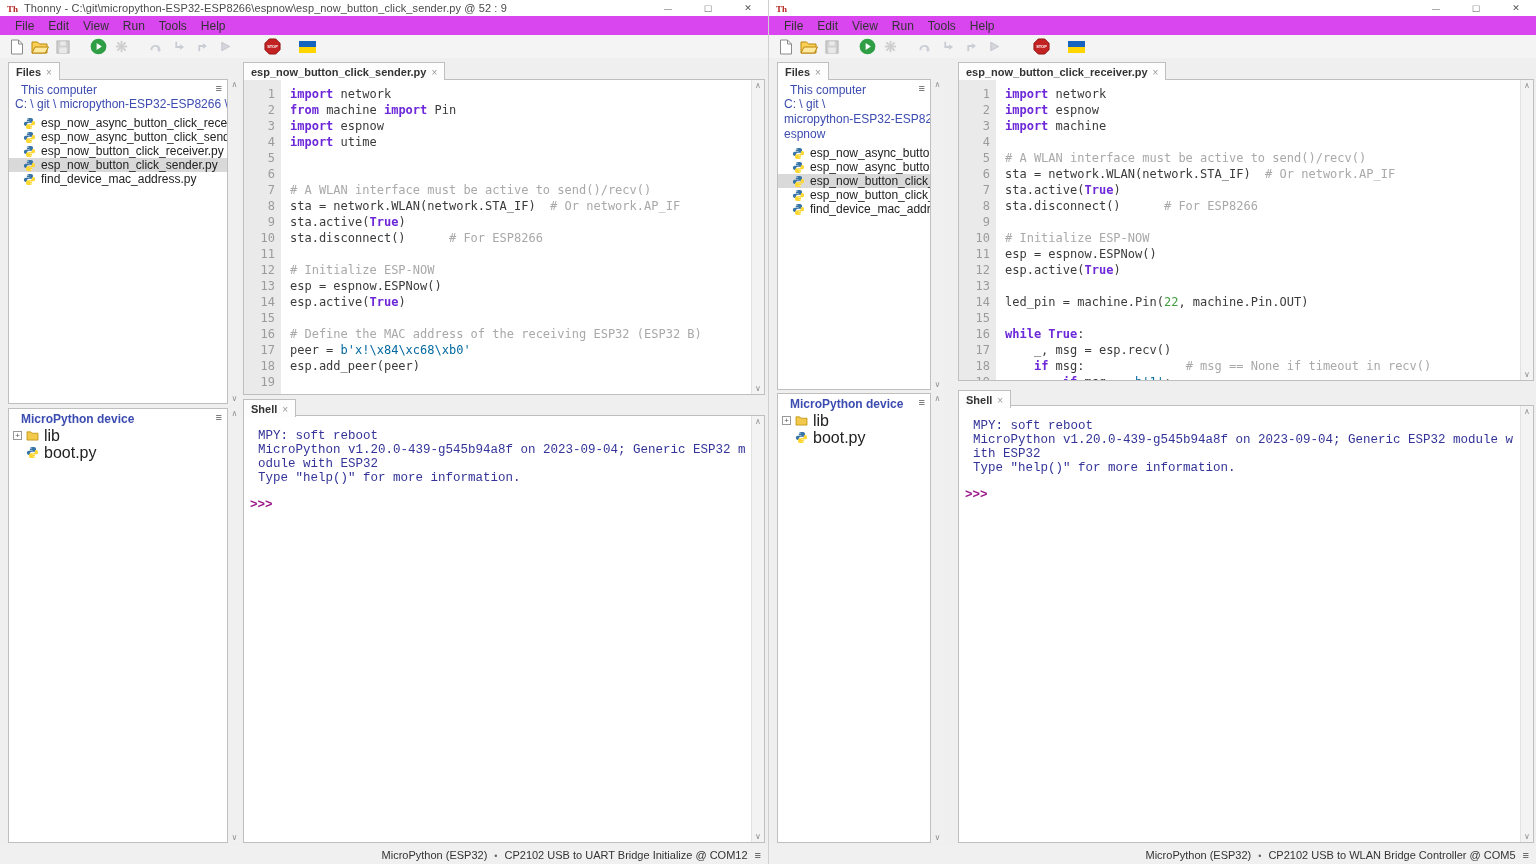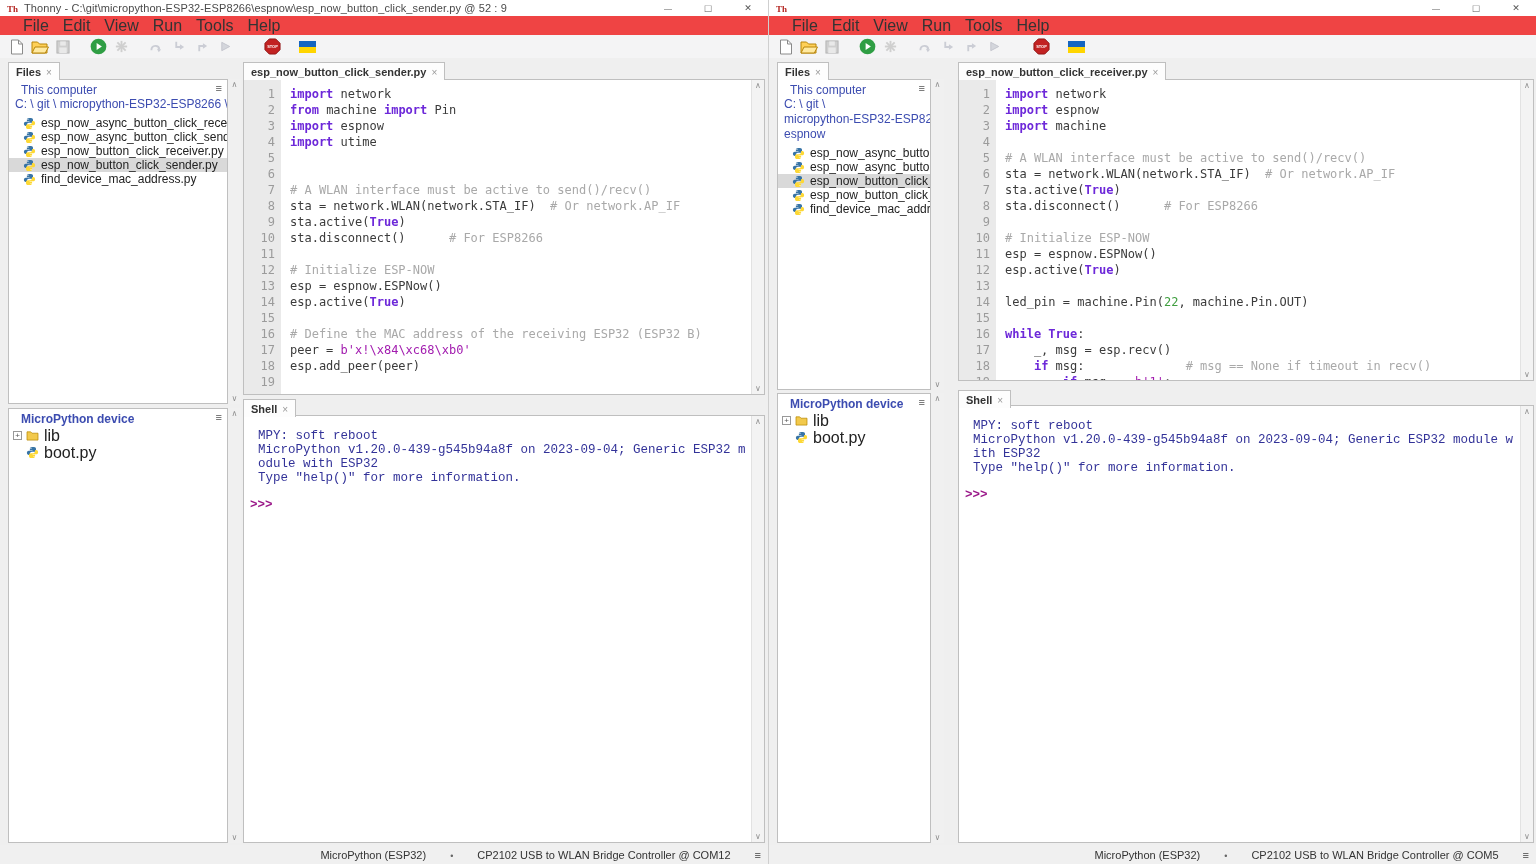--- a/index.html
+++ b/index.html
@@ -15,21 +15,21 @@
   .thonny-icon::before { content:"Th"; font:bold 9px "Liberation Serif",serif; color:#b3231f; }
   .thonny-icon { margin:0 6px 0 7px; }
   .title-text { white-space:nowrap; overflow:hidden; letter-spacing:.1px; }
   .win-controls { margin-left:auto; display:flex; height:16px; }
   .win-btn { width:40px; display:flex; align-items:center; justify-content:center; color:#555; font-size:10px; }
   .min-btn::before { content:"—"; font-size:8px; }
   .max-btn::before { content:"□"; font-size:11px; }
   .close-btn::before { content:"✕"; font-size:9px; }
 
   
-  .menubar { position:absolute; top:16px; left:0; right:0; height:19px; background:#ef4444; display:flex; align-items:center; padding-left:16px; font-size:16px; color:#333; }
+  .menubar { position:absolute; top:16px; left:0; right:0; height:19px; background:#d946ef; display:flex; align-items:center; padding-left:8px; font-size:12px; color:#333; }
   .menu-item { padding:0 7px; }
 
   
   .toolbar { position:absolute; top:35px; left:0; right:0; height:23px; background:#f4f4f5; display:flex; align-items:center; padding-left:7px; gap:3px; }
   .tb { width:20px; height:20px; display:flex; align-items:center; justify-content:center; }
   .sp { width:9px; }
 
   
   .content { position:absolute; top:58px; left:0; right:0; height:787px; background:#efefef; }
 
@@ -62,35 +62,35 @@
   .vscroll::after { content:"∨"; position:absolute; bottom:1px; left:0; right:0; text-align:center; font-size:8px; color:#8f8f8f; }
 
   
   .editor-body { position:absolute; top:0; left:0; right:13px; bottom:0; display:flex; overflow:hidden; }
   .gutter { width:37px; background:#eaeaea; color:#9b9b9b; font:12px "DejaVu Sans Mono",monospace; line-height:16px; text-align:right; padding:6px 6px 0 0; flex:none; }
   .code { flex:1; font:12px "DejaVu Sans Mono",monospace; line-height:16px; padding:6px 0 0 9px; color:#3b3b3b; white-space:pre; overflow:hidden; }
   .cline { height:16px; }
   .tok-kw { color:#6d28d9; font-weight:bold; }
   .tok-t  { color:#3b3b3b; }
   .tok-c  { color:#a9a9a9; }
-  .tok-s  { color:#a21caf; }
+  .tok-s  { color:#0369a1; }
   .tok-n  { color:#3f9e3f; }
 
   .escroll { position:absolute; top:0; right:0; bottom:0; width:13px; background:#f3f3f3; border-left:1px solid #e2e2e2; }
   .escroll::before { content:"∧"; position:absolute; top:1px; left:0; right:0; text-align:center; font-size:8px; color:#8f8f8f; }
   .escroll::after { content:"∨"; position:absolute; bottom:1px; left:0; right:0; text-align:center; font-size:8px; color:#8f8f8f; }
 
   
   .shell-body { position:absolute; top:0; left:0; right:13px; bottom:0; padding:13px 4px 0 6px; font:12.5px "Liberation Mono",monospace; color:#333399; overflow:hidden; }
   .shell-line { padding-left:8px; white-space:pre-wrap; word-break:break-all; line-height:14px; }
   .shell-blank { height:13px; }
   .prompt { color:#9b1889; font-weight:bold; line-height:14px; }
 
   
-  .statusbar { position:absolute; bottom:0; left:0; right:0; height:19px; background:#f0f0f0; display:flex; align-items:center; justify-content:flex-end; font-size:11px; color:#333; padding-right:7px; gap:24px; }
+  .statusbar { position:absolute; bottom:0; left:0; right:0; height:19px; background:#f0f0f0; display:flex; align-items:center; justify-content:flex-end; font-size:11px; color:#333; padding-right:7px; gap:7px; }
   .status-sep::before { content:"•"; color:#666; font-size:9px; }
   .status-burger { color:#444; font-size:11px; }
   .status-burger::before { content:"≡"; }
 
   
   .w0 .files-tab   { left:8px;   top:4px; }
   .w0 .files-panel { left:8px;   top:21px; width:220px; height:325px; }
   .w0 .files-scroll{ left:228px; top:21px; height:325px; }
   .w0 .device-panel{ left:8px;   top:350px; width:220px; height:435px; }
   .w0 .device-scroll{left:228px; top:350px; height:435px; }
@@ -358,21 +358,21 @@
           <div class="shell-blank"></div>
           <div class="prompt">&gt;&gt;&gt;</div>
         </div>
       <div class="escroll"></div>
     </div>
   </div>
 
   <div class="statusbar">
     <span>MicroPython (ESP32)</span>
     <span class="status-sep"></span>
-    <span>CP2102 USB to WLAN Bridge Controller @ COM12</span>
+    <span>CP2102 USB to UART Bridge Initialize @ COM12</span>
     <span class="status-burger"></span>
   </div>
 </div>
 
 <div class="window w1">
   <div class="titlebar">
     <span class="thonny-icon"></span>
     <div class="win-controls">
       <span class="win-btn min-btn"></span>
       <span class="win-btn max-btn"></span>

